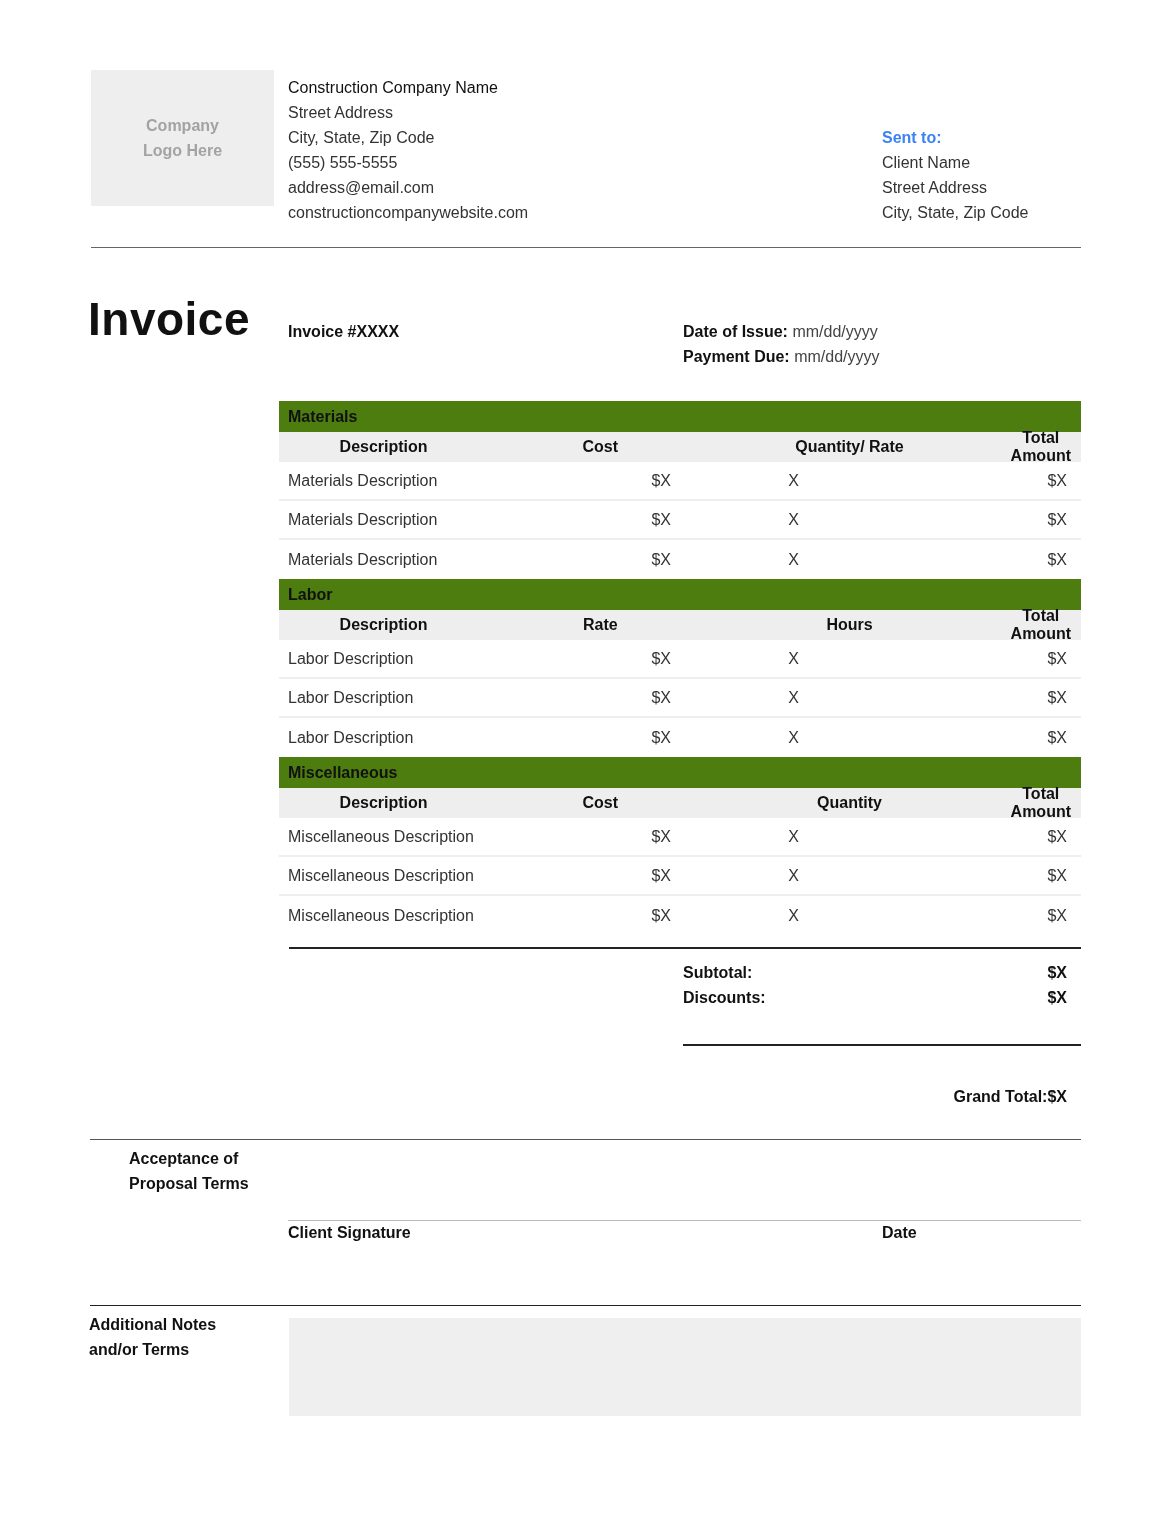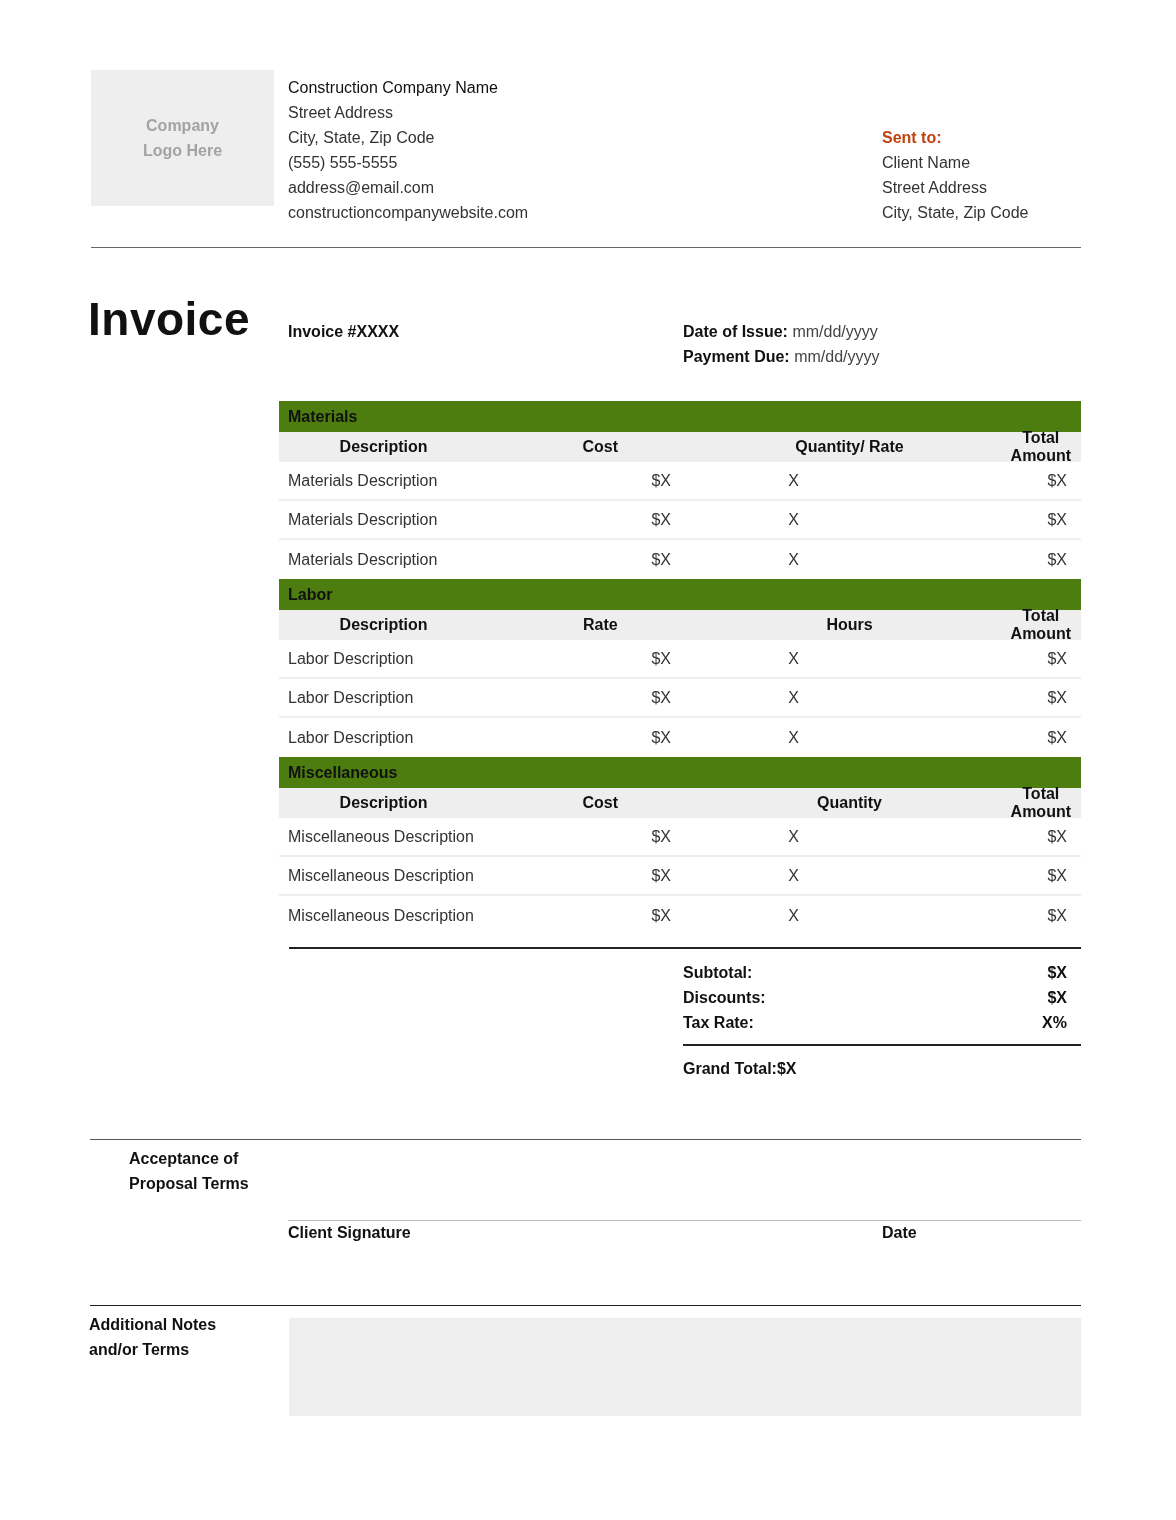--- a/index.html
+++ b/index.html
@@ -13,21 +13,21 @@
     
     .logo-box {
       left: 91px; top: 70px; width: 183px; height: 136px;
       background: #efeeee; display: flex; align-items: center; justify-content: center;
       text-align: center; color: #a3a3a3; font-weight: bold; font-size: 16px; line-height: 25px;
     }
     .company-block { left: 288px; top: 75px; font-size: 16px; line-height: 25px; }
     .company-block .name { font-weight: normal; color: #111; }
     .company-block .line { color: #333; }
     .sent-block { left: 882px; top: 125px; font-size: 16px; line-height: 25px; }
-    .sent-block .label { font-weight: bold; color: #c2410c; }
+    .sent-block .label { font-weight: bold; color: #3b82f6; }
     .sent-block .line { color: #333; }
     .rule-top { left: 91px; top: 247px; width: 990px; height: 0; border-top: 1.5px solid #666; }
 
     
     .title { left: 88px; top: 292px; font-size: 46px; font-weight: bold; color: #111; letter-spacing: 0.5px; }
     .meta-left { left: 288px; top: 319px; font-size: 16px; line-height: 25px; }
     .meta-right { left: 683px; top: 319px; font-size: 16px; line-height: 25px; }
     .meta-left .b, .meta-right .b { font-weight: bold; color: #111; }
     .meta-left .v, .meta-right .v { color: #444; }
 
@@ -56,22 +56,22 @@
     .row .c-qty { width: 245px; }
     .c-total { flex: 1; }
     .col-head .c-total { text-align: center; padding-right: 10px; margin-left: 0; }
     .row .c-total { text-align: right; padding-right: 14px; }
 
     
     .rule-totals { left: 289px; top: 947px; width: 792px; border-top: 2.5px solid #222; }
     .totals { left: 683px; top: 960px; width: 384px; font-size: 16px; line-height: 25px; }
     .totals .trow { display: flex; justify-content: space-between; font-weight: bold; color: #111; }
     .rule-grand { left: 683px; top: 1044px; width: 398px; border-top: 2.5px solid #222; }
-    .grand { left: 683px; top: 1056px; width: 384px; font-size: 16px; line-height: 25px;
-      display: flex; justify-content: flex-start; font-weight: bold; color: #111; }
+    .grand { left: 683px; top: 1084px; width: 384px; font-size: 16px; line-height: 25px;
+      display: flex; justify-content: flex-end; font-weight: bold; color: #111; }
 
     
     .rule-accept { left: 90px; top: 1139px; width: 991px; border-top: 1.5px solid #555; }
     .accept-label { left: 89px; top: 1146px; font-size: 16px; line-height: 25px; font-weight: bold; color: #111; margin-left: 40px; }
     .sig-line { left: 288px; top: 1220px; width: 793px; border-top: 1.5px solid #bbb; }
     .sig-label { left: 288px; top: 1222px; font-size: 16px; line-height: 22px; font-weight: bold; color: #111; }
     .date-label { left: 882px; top: 1222px; font-size: 16px; line-height: 22px; font-weight: bold; color: #111; }
 
     
     .rule-notes { left: 90px; top: 1305px; width: 991px; border-top: 1.5px solid #222; }
@@ -207,24 +207,20 @@
 <div class="abs rule-totals"></div>
 <div class="abs totals">
   <div class="trow">
     <span>Subtotal:</span>
     <span>$X</span>
   </div>
   <div class="trow">
     <span>Discounts:</span>
     <span>$X</span>
   </div>
-  <div class="trow">
-    <span>Tax Rate:</span>
-    <span>X%</span>
-  </div>
 </div>
 <div class="abs rule-grand"></div>
 <div class="abs grand">
   <span>Grand Total:</span>
   <span>$X</span>
 </div>
 
 <div class="abs rule-accept"></div>
 <div class="abs accept-label">
   <div>Acceptance of</div>

